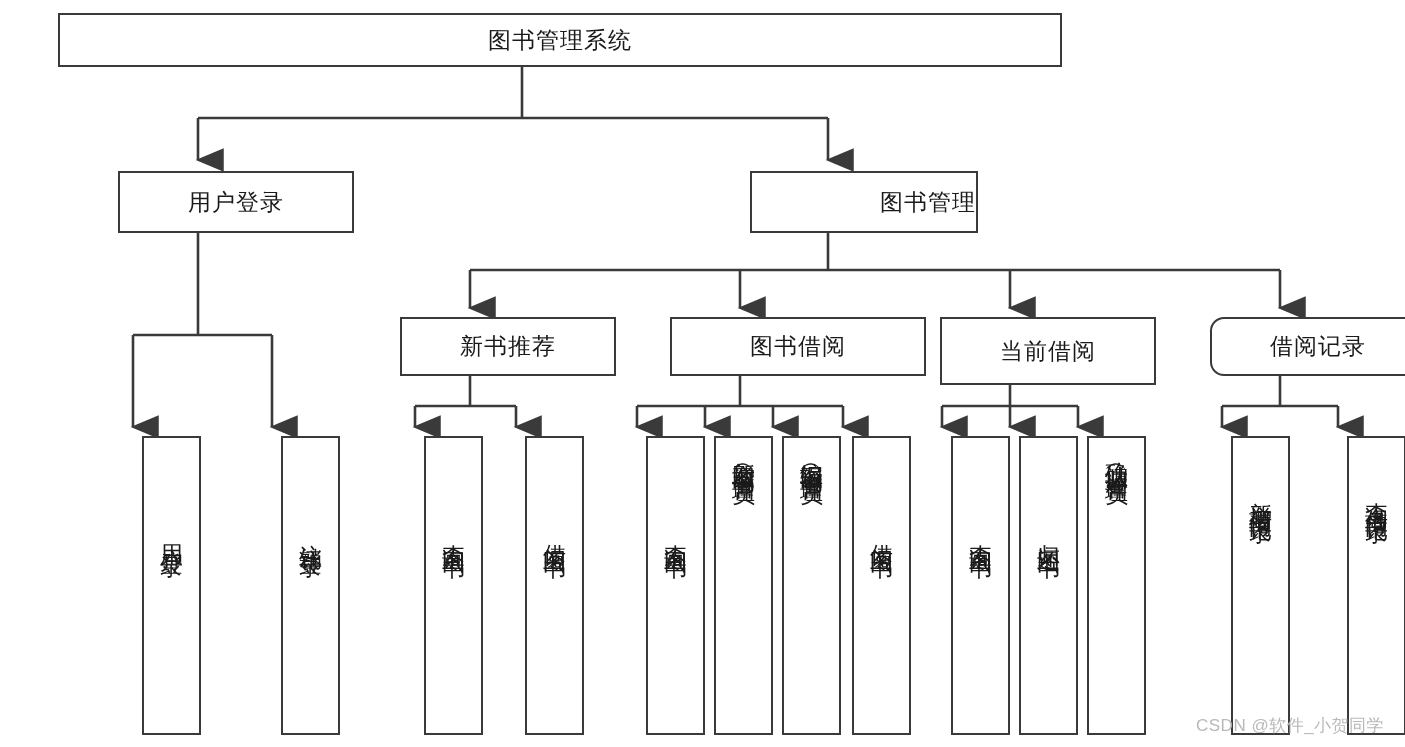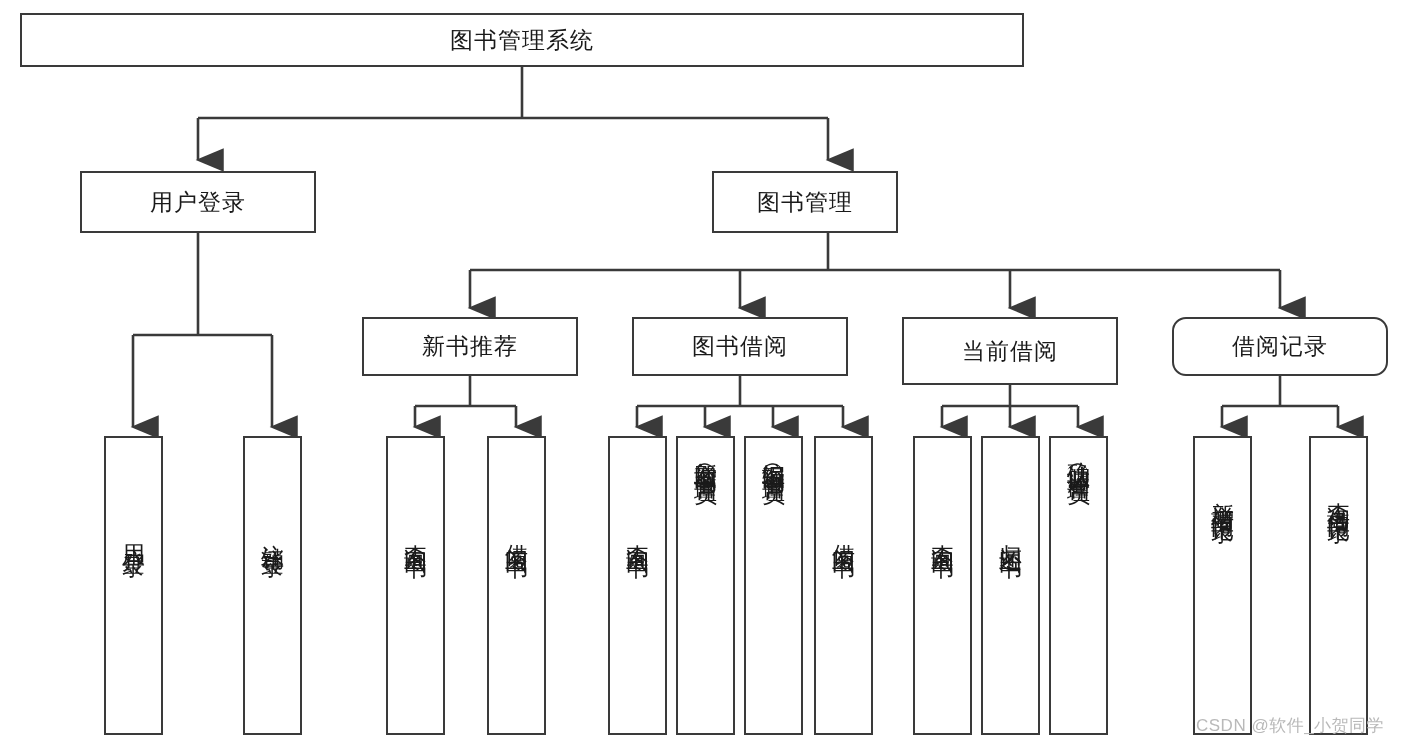--- a/index.html
+++ b/index.html
@@ -23,20 +23,21 @@
   .node{
     position:absolute;
     box-sizing:border-box;
     background:#ffffff;
     border:2px solid #3a3a3a;
     display:flex;
     align-items:center;
     justify-content:center;
     color:#1a1a1a;
     letter-spacing:1px;
+    margin-left:38px;
   }
   .node.h{
     
     font-size:23px;
   }
   .node.root{ font-size:23px; }
   .node.v{
     
     font-size:23px;
     align-items:flex-start;
@@ -118,29 +119,29 @@
   </svg>
 
   <div class="node root" style="left:20px;top:13px;width:1004px;height:54px;">
     <span>图书管理系统</span>
   </div>
 
   <div class="node h" style="left:80px;top:171px;width:236px;height:62px;">
     <span>用户登录</span>
   </div>
 
-  <div class="node h" style="left:712px;top:171px;width:186px;height:62px;">
+  <div class="node h" style="left:712px;top:171px;width:228px;height:62px;justify-content:flex-end;">
     <span>图书管理</span>
   </div>
 
   <div class="node h" style="left:362px;top:317px;width:216px;height:59px;">
     <span>新书推荐</span>
   </div>
 
-  <div class="node h" style="left:632px;top:317px;width:216px;height:59px;">
+  <div class="node h" style="left:632px;top:317px;width:256px;height:59px;">
     <span>图书借阅</span>
   </div>
 
   <div class="node h" style="left:902px;top:317px;width:216px;height:68px;">
     <span>当前借阅</span>
   </div>
 
   <div class="node h" style="left:1172px;top:317px;width:216px;height:59px;border-radius:14px;">
     <span>借阅记录</span>
   </div>

